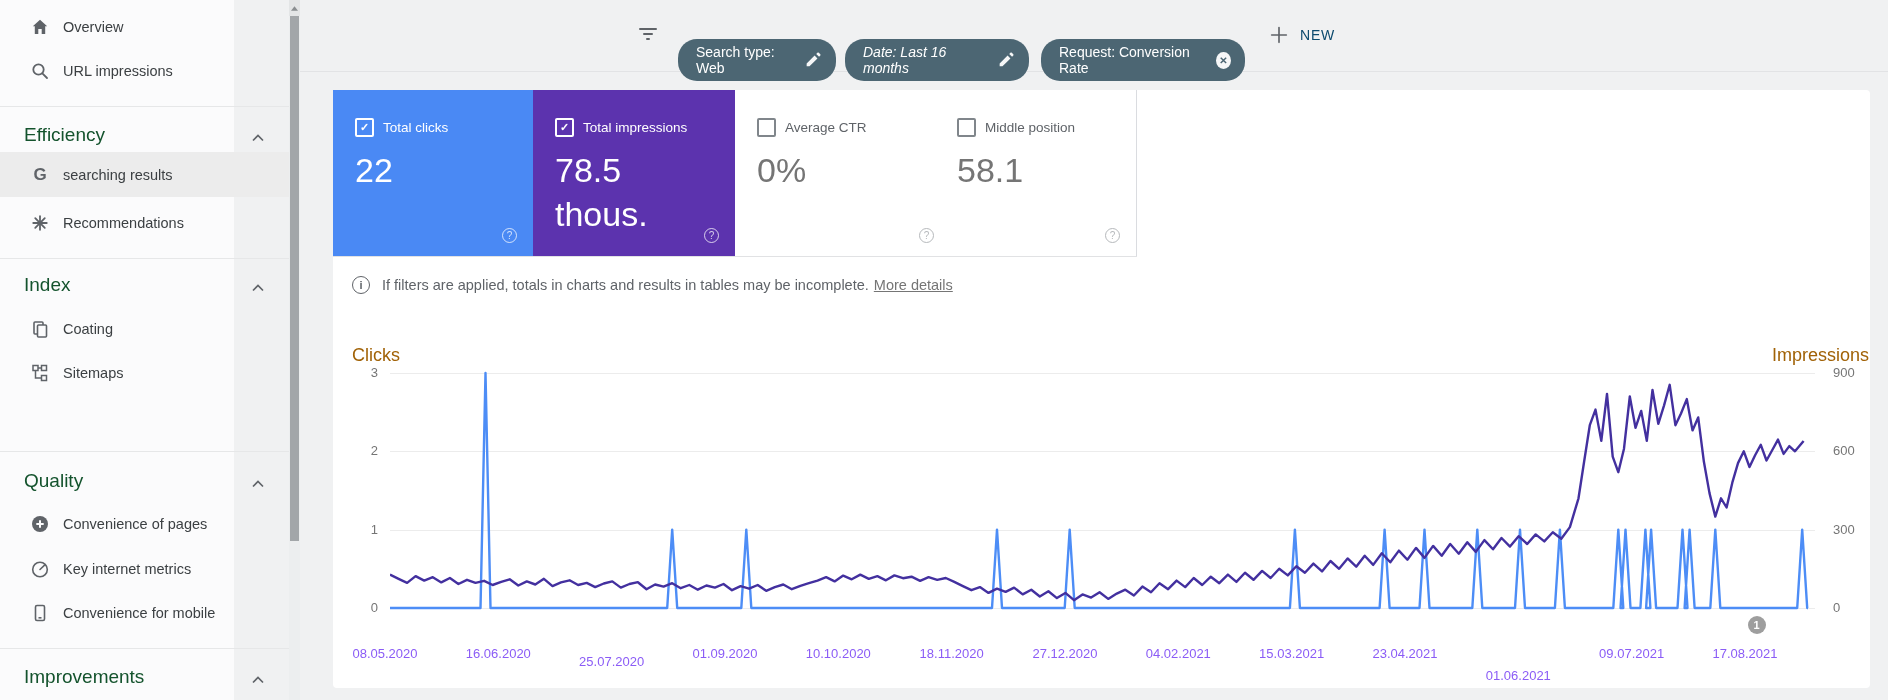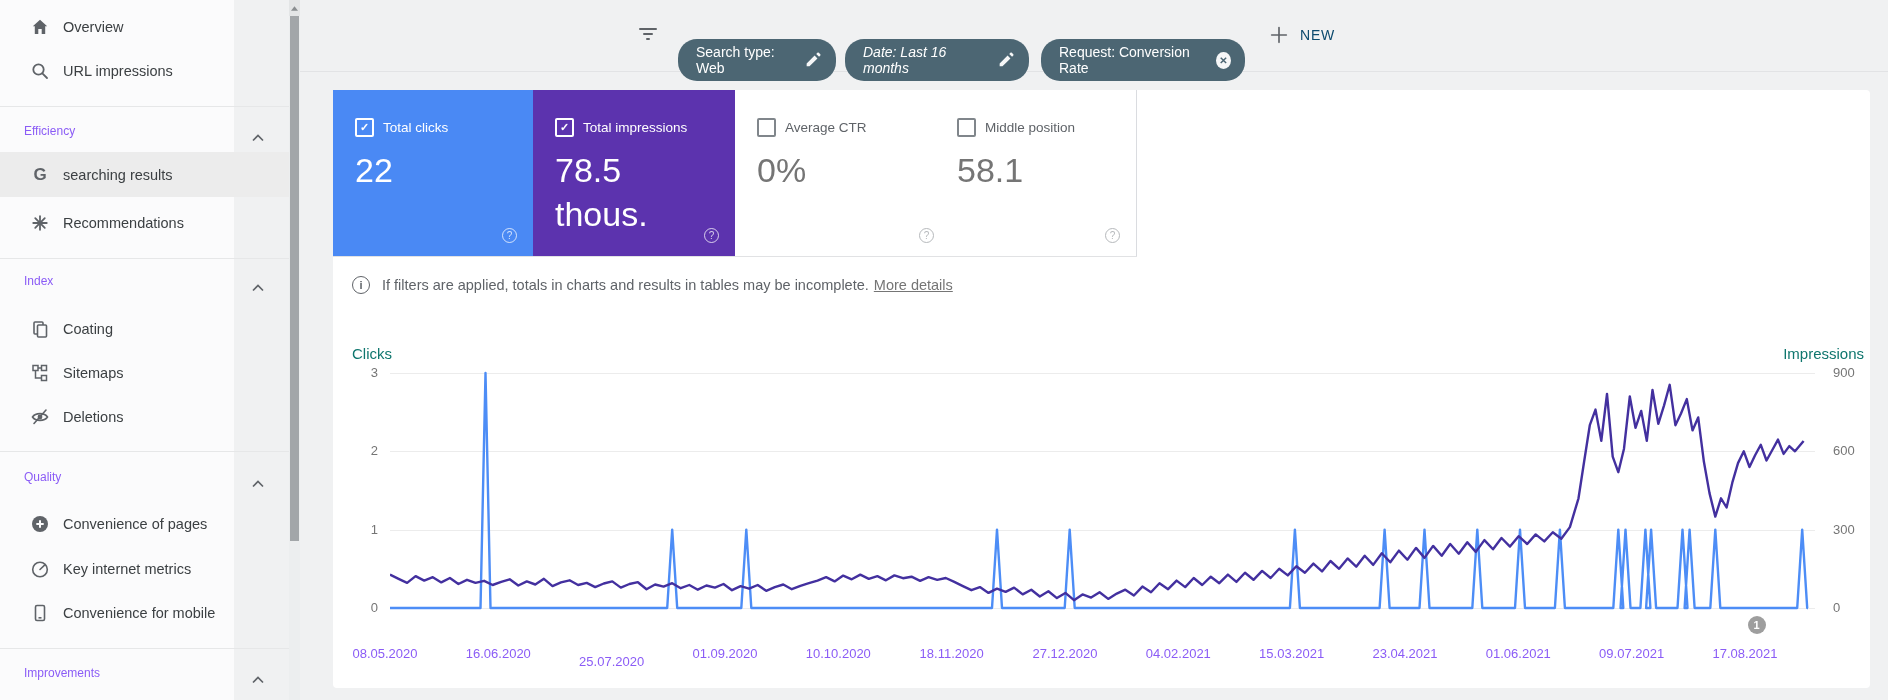--- a/index.html
+++ b/index.html
@@ -6,21 +6,21 @@
   body{width:1888px;height:700px;overflow:hidden;background:#f0f1f2;
        font-family:"Liberation Sans", sans-serif;color:#3c4043;}
   #app{position:relative;width:1888px;height:700px;}
 
   
   #sidebar{position:absolute;left:0;top:0;width:234px;height:700px;background:#fbfbfc;text-align:center;}
   .nav-item{position:absolute;left:0;width:289px;height:44px;display:flex;align-items:center;cursor:pointer;}
   .nav-item.selected{background:#ececec;}
   .nav-ico{position:absolute;left:30px;width:20px;height:20px;display:flex;align-items:center;justify-content:center;}
   .nav-lbl{position:absolute;left:63px;font-size:14.5px;color:#3c4043;}
-  .nav-section{position:absolute;left:24px;height:20px;font-size:12px;color:#8b5cf6;}
+  .nav-section{position:absolute;left:24px;height:20px;font-size:19px;color:#14532d;}
   .nav-chev{position:absolute;left:252px;width:12px;height:8px;}
   .nav-div{position:absolute;left:0;width:289px;height:1px;background:#e6e7e8;}
   .gicon{font-size:17px;font-weight:700;color:#5f6368;}
 
   
   #scrollcol{position:absolute;left:289px;top:0;width:11px;height:700px;background:#eceeef;}
   #scrollup{position:absolute;left:289px;top:0;width:11px;height:16px;background:#e3e5e6;display:flex;align-items:center;justify-content:center;}
   #scrollthumb{position:absolute;left:290px;top:16px;width:9px;height:525px;background:#a2a6a9;}
 
   
@@ -51,21 +51,21 @@
   .metric-card.colored .help{border-color:rgba(255,255,255,.75);color:rgba(255,255,255,.75);}
   #cards-bottborder{position:absolute;left:333px;top:256px;width:804px;height:1px;background:#e1e2e4;}
 
   
   #notice{position:absolute;left:352px;top:276px;display:flex;align-items:center;color:#5f6368;font-size:14.5px;}
   #info-ico{width:18px;height:18px;border:1.5px solid #5f6368;border-radius:50%;font-size:11px;font-weight:600;
             display:flex;align-items:center;justify-content:center;margin-right:12px;box-sizing:border-box;font-style:normal;}
   #notice a{color:#757575;text-decoration:underline;margin-left:5px;cursor:pointer;}
 
   
-  .axis-title{position:absolute;font-size:15px;color:#0f766e;}
+  .axis-title{position:absolute;font-size:18px;color:#a16207;}
   .gridline{position:absolute;height:1px;background:#ececec;}
   .tick{position:absolute;font-size:13px;color:#757575;}
   .tick-l{width:36px;text-align:right;}
   .xdate{position:absolute;width:92px;text-align:center;font-size:13px;color:#8b5cf6;}
   #badge1{position:absolute;width:18px;height:18px;border-radius:50%;background:#9e9e9e;color:#fff;
           font-size:11px;font-weight:700;display:flex;align-items:center;justify-content:center;}
 </style>
 </head>
 <body>
 
@@ -135,30 +135,20 @@
       <span class="nav-ico">
         <svg width="20" height="20" viewBox="0 0 20 20" fill="none" stroke="#5f6368" stroke-width="1.5">
             <rect x="3" y="2.5" width="5" height="5"></rect>
             <path d="M5.5 7.5 V15 H11.5"></path>
             <path d="M8 5 H11.5"></path>
             <rect x="11.5" y="2.5" width="5" height="5"></rect>
             <rect x="11.5" y="12.5" width="5" height="5"></rect>
           </svg>
       </span>
       <span class="nav-lbl">Sitemaps</span>
-    </div>
-    <div class="nav-item" style="top:395px">
-      <span class="nav-ico">
-        <svg width="20" height="20" viewBox="0 0 20 20" fill="none" stroke="#5f6368" stroke-width="1.6">
-            <path d="M2.5 10 C5.5 5.5 14.5 5.5 17.5 10 C14.5 14.5 5.5 14.5 2.5 10 Z"></path>
-            <circle cx="10" cy="10" r="2.4" fill="#5f6368" stroke="none"></circle>
-            <line x1="4" y1="16.5" x2="16" y2="3" stroke-linecap="round"></line>
-          </svg>
-      </span>
-      <span class="nav-lbl">Deletions</span>
     </div>
 
     <div class="nav-div" style="top:451px"></div>
 
     <span class="nav-section" style="top:470px">Quality</span>
     <span class="nav-chev" style="top:474px">
       <svg width="12" height="8" viewBox="0 0 12 8" fill="none" stroke="#5f6368" stroke-width="1.7">
           <polyline points="1,6.5 6,1.5 11,6.5"></polyline>
         </svg>
     </span>
@@ -303,21 +293,21 @@
       <span class="xdate" style="left: 339px; top: 646px;">08.05.2020</span>
       <span class="xdate" style="left: 452.333px; top: 646px;">16.06.2020</span>
       <span class="xdate" style="left: 565.667px; top: 654px;">25.07.2020</span>
       <span class="xdate" style="left: 679px; top: 646px;">01.09.2020</span>
       <span class="xdate" style="left: 792.333px; top: 646px;">10.10.2020</span>
       <span class="xdate" style="left: 905.667px; top: 646px;">18.11.2020</span>
       <span class="xdate" style="left: 1019px; top: 646px;">27.12.2020</span>
       <span class="xdate" style="left: 1132.33px; top: 646px;">04.02.2021</span>
       <span class="xdate" style="left: 1245.67px; top: 646px;">15.03.2021</span>
       <span class="xdate" style="left: 1359px; top: 646px;">23.04.2021</span>
-      <span class="xdate" style="left: 1472.33px; top: 646px;">01.06.2021</span>
+      <span class="xdate" style="left: 1472.33px; top: 668px;">01.06.2021</span>
       <span class="xdate" style="left: 1585.67px; top: 646px;">09.07.2021</span>
       <span class="xdate" style="left: 1699px; top: 646px;">17.08.2021</span>
       <svg viewBox="0 -4 1425 245" style="position: absolute; left: 390px; top: 369px; width: 1425px; height: 245px;">
         <path d="M0,235 L90.5,235 L95.5,0.0 L100.5,235 L277.2,235 L282.2,156.7 L287.2,235 L351.3,235 L356.3,156.7 L361.3,235 L602.0,235 L607.0,156.7 L612.0,235 L674.7,235 L679.7,156.7 L684.7,235 L899.9,235 L904.9,156.7 L909.9,235 L989.6,235 L994.6,156.7 L999.6,235 L1029.5,235 L1034.5,156.7 L1039.5,235 L1082.3,235 L1087.3,156.7 L1092.3,235 L1125.0,235 L1130.0,156.7 L1135.0,235 L1164.9,235 L1169.9,156.7 L1174.9,235 L1223.3,235 L1228.3,156.7 L1233.3,235 L1230.5,235 L1235.5,156.7 L1240.5,235 L1250.4,235 L1255.4,156.7 L1260.4,235 L1256.1,235 L1261.1,156.7 L1266.1,235 L1287.5,235 L1292.5,156.7 L1297.5,235 L1294.6,235 L1299.6,156.7 L1304.6,235 L1320.3,235 L1325.3,156.7 L1330.3,235 L1407.2,235 L1412.2,156.7 L1417.2,235 L1418,235" fill="none" stroke="#4d8df6" stroke-width="2.4" stroke-linejoin="round"></path>
         <path d="M0.0,201.6 L8.6,205.8 L17.1,209.9 L25.6,203.1 L34.2,207.6 L42.8,204.2 L51.3,209.4 L59.9,205.0 L68.4,211.0 L77.0,206.8 L85.5,209.9 L94.1,207.8 L102.6,212.0 L111.2,208.9 L119.7,206.3 L128.3,212.5 L136.8,208.4 L145.3,211.5 L153.9,205.8 L162.5,213.1 L171.0,209.4 L179.6,207.3 L188.1,212.0 L196.7,209.9 L205.2,214.1 L213.8,210.5 L222.3,208.4 L230.8,214.6 L239.4,211.0 L247.9,209.2 L256.5,216.2 L265.1,211.5 L273.6,213.6 L282.2,210.2 L290.7,215.2 L299.3,212.0 L307.8,216.7 L316.4,212.5 L324.9,214.6 L333.5,211.0 L342.0,217.2 L350.6,213.1 L359.1,215.7 L367.7,212.0 L376.2,217.8 L384.8,214.1 L393.3,211.5 L401.8,216.2 L410.4,212.8 L418.9,210.2 L427.5,207.6 L436.1,204.2 L444.6,208.4 L453.2,202.6 L461.7,206.3 L470.3,201.6 L478.8,205.8 L487.4,203.1 L495.9,207.3 L504.4,202.4 L513.0,205.2 L521.5,203.7 L530.1,207.8 L538.6,204.2 L547.2,206.8 L555.8,205.0 L564.3,208.9 L572.9,213.1 L581.4,217.2 L589.9,214.1 L598.5,219.9 L607.0,215.7 L615.6,218.8 L624.1,214.6 L632.7,221.4 L641.3,216.7 L649.8,223.5 L658.4,218.3 L666.9,225.1 L675.4,219.9 L684.0,227.2 L692.5,221.4 L701.1,224.6 L709.6,219.3 L718.2,225.9 L726.8,220.6 L735.3,216.7 L743.9,222.5 L752.4,213.6 L761.0,219.3 L769.5,210.2 L778.1,216.2 L786.6,207.6 L795.2,214.1 L803.7,205.0 L812.2,212.0 L820.8,203.7 L829.3,210.2 L837.9,201.6 L846.4,208.9 L855.0,199.8 L863.5,206.8 L872.1,197.9 L880.6,205.0 L889.2,195.8 L897.8,202.4 L906.3,193.2 L914.9,199.8 L923.4,190.6 L932.0,198.4 L940.5,188.0 L949.1,195.8 L957.6,185.4 L966.2,193.7 L974.7,182.8 L983.2,191.9 L991.8,180.2 L1000.3,189.3 L1008.9,177.6 L1017.4,186.7 L1026.0,174.9 L1034.5,184.9 L1043.1,172.9 L1051.7,182.8 L1060.2,171.0 L1068.8,180.7 L1077.3,169.2 L1085.8,178.9 L1094.4,167.1 L1103.0,176.3 L1111.5,165.0 L1120.0,173.6 L1128.6,163.2 L1137.2,171.0 L1145.7,161.4 L1154.3,168.4 L1162.8,159.3 L1171.3,165.8 L1179.9,154.1 L1188.5,125.3 L1194.1,88.8 L1199.8,52.2 L1205.5,36.6 L1211.3,67.9 L1217.0,20.9 L1222.7,83.6 L1228.3,99.2 L1234.0,75.7 L1239.8,23.5 L1245.5,54.8 L1251.2,37.9 L1256.8,67.9 L1262.5,17.0 L1268.3,50.9 L1274.0,32.6 L1279.7,11.8 L1285.4,52.2 L1291.0,40.5 L1296.8,26.1 L1302.5,57.4 L1308.2,44.4 L1313.9,88.8 L1319.5,120.1 L1325.3,143.6 L1331.0,125.3 L1336.6,134.5 L1342.3,109.7 L1348.0,90.1 L1353.8,78.3 L1359.5,94.0 L1365.1,82.3 L1370.8,71.8 L1376.5,87.5 L1382.3,77.0 L1388.0,66.6 L1393.6,80.9 L1399.3,73.1 L1405.0,78.3 L1413.6,67.9" fill="none" stroke="#43309f" stroke-width="2.4" stroke-linejoin="round"></path>
       </svg>
       <div class="" id="badge1" style="left: 1747.58px; top: 616px;">1</div>
     </div>
 
 </div>

